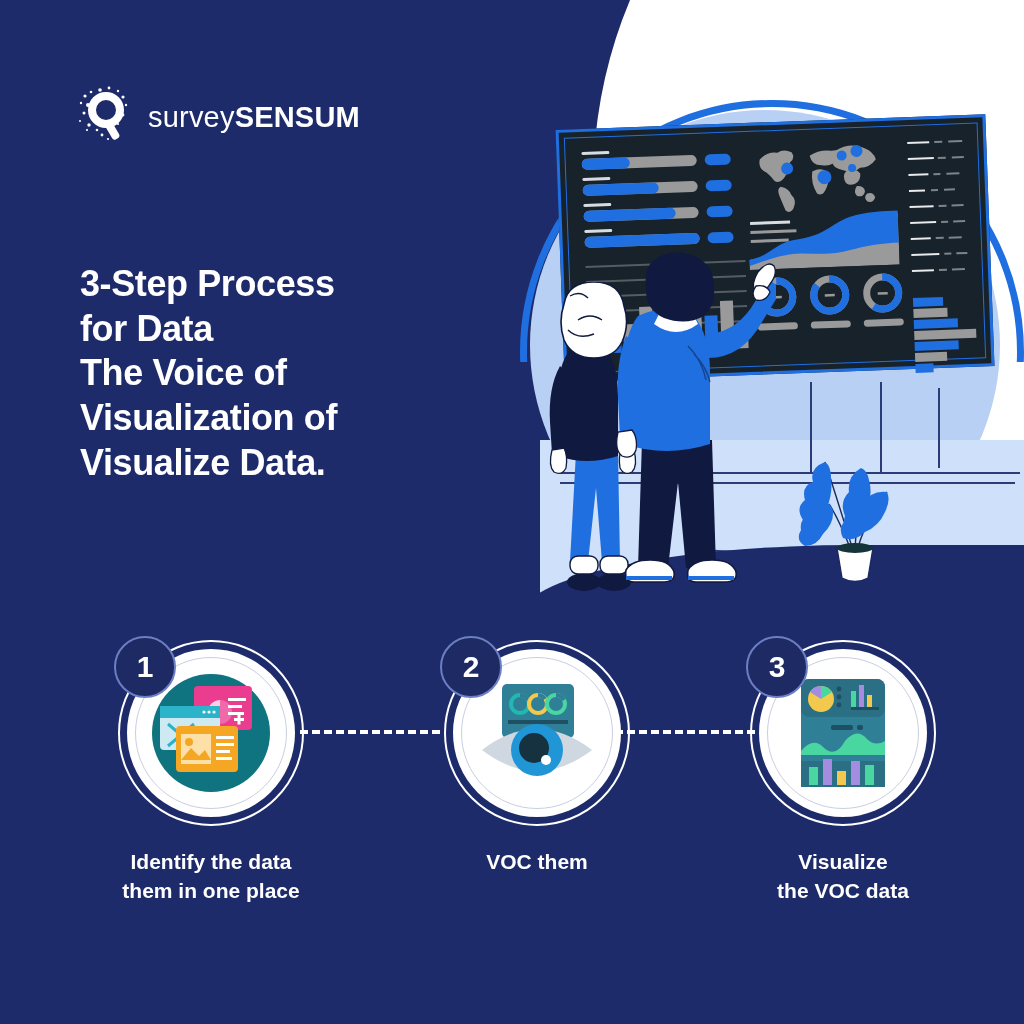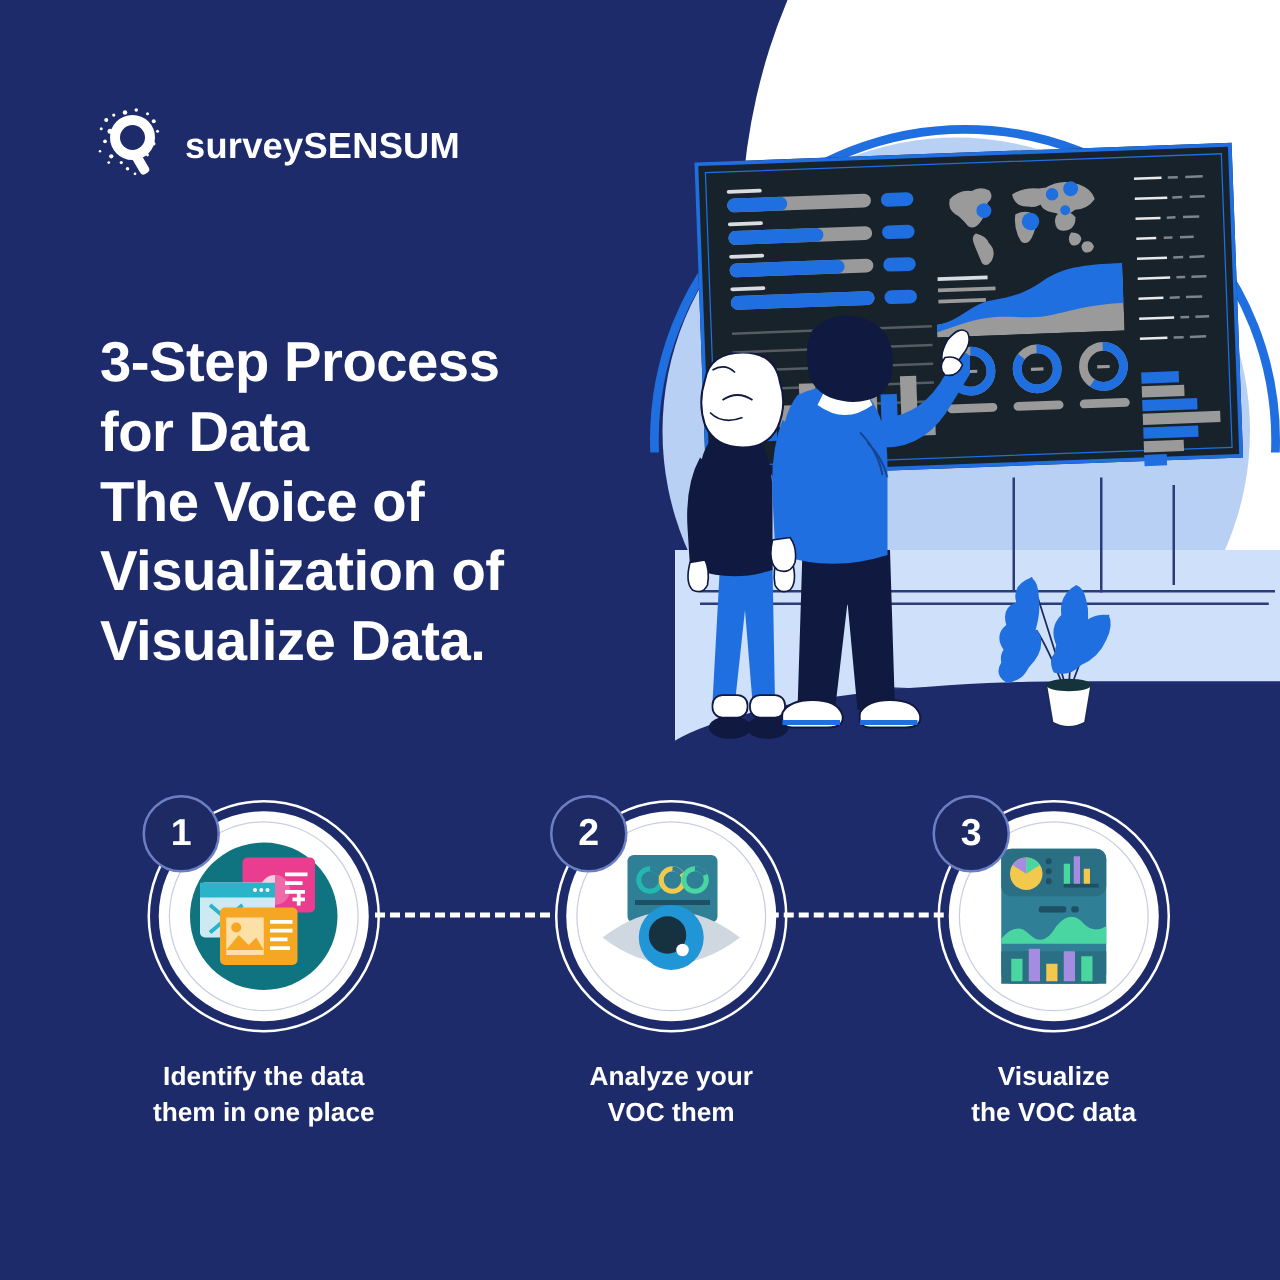--- a/index.html
+++ b/index.html
@@ -40,27 +40,27 @@
     background:#1e2b6b;
     border-radius:60% 0 0 0;
   }
   .wall-line{position:absolute;background:#2b3c78;height:2px;}
   .wall-vline{position:absolute;background:#2b3c78;width:2px;}
 
   
   #logo{position:absolute;left:78px;top:86px;display:flex;align-items:center;gap:12px;}
   #logo-mark{position:relative;width:58px;height:62px;}
   #logo-text{color:#ffffff;font-size:29px;letter-spacing:.2px;white-space:nowrap;}
-  #logo-text .light{font-weight:700;}
+  #logo-text .light{font-weight:400;}
   #logo-text .bold{font-weight:700;}
 
   
   #headline{
     position:absolute;left:80px;top:262px;width:440px;
-    color:#ffffff;font-size:45px;line-height:1.24;font-weight:700;
+    color:#ffffff;font-size:36px;line-height:1.24;font-weight:700;
     letter-spacing:-.4px;
   }
 
   
   #illus{position:absolute;left:500px;top:60px;width:524px;height:560px;}
   #screen{
     position:absolute;left:60px;top:62px;width:430px;height:252px;
     background:#18222b;border:3px solid #1f6fe0;
     transform:rotate(-2.1deg);
     box-sizing:border-box;padding:8px;
@@ -481,21 +481,20 @@
             <rect x="32" y="42" width="60" height="4" fill="#1e4f63"></rect>
             <path d="M6 72 q55 -42 110 0 q-55 42 -110 0z" fill="#cfd8e0"></path>
             <circle cx="61" cy="72" r="26" fill="#2196d6"></circle>
             <circle cx="58" cy="70" r="15" fill="#16313f"></circle>
             <circle cx="70" cy="82" r="5" fill="#ffffff"></circle>
           </svg>
         </div>
         <div class="badge">2</div>
       </div>
       <div class="step-caption">
-        <div>Analyze your</div>
         <div>VOC them</div>
       </div>
     </div>
 
     <div class="step" style="left:718px;">
       <div class="step-circle-wrap">
         <div class="ring-outer"></div>
         <div class="ring-white"></div>
         <div class="ring-inner-line"></div>
         <div class="icon-area">

